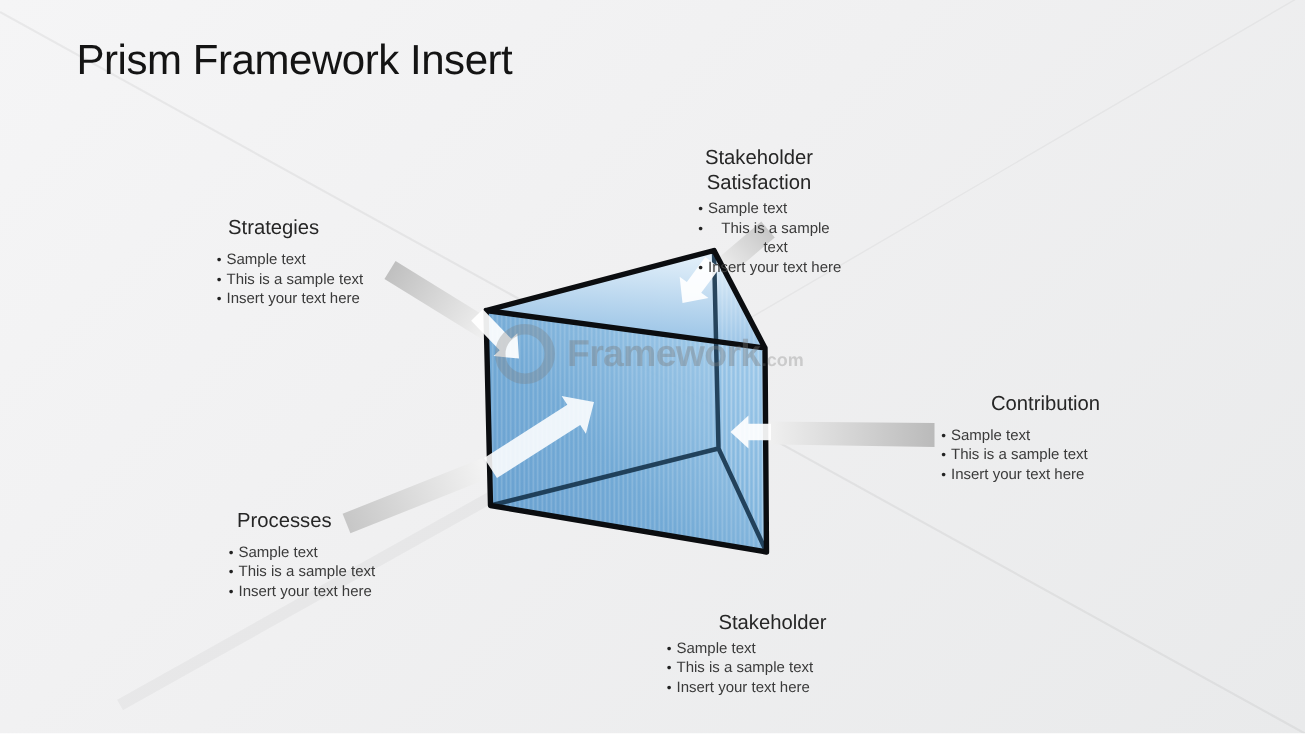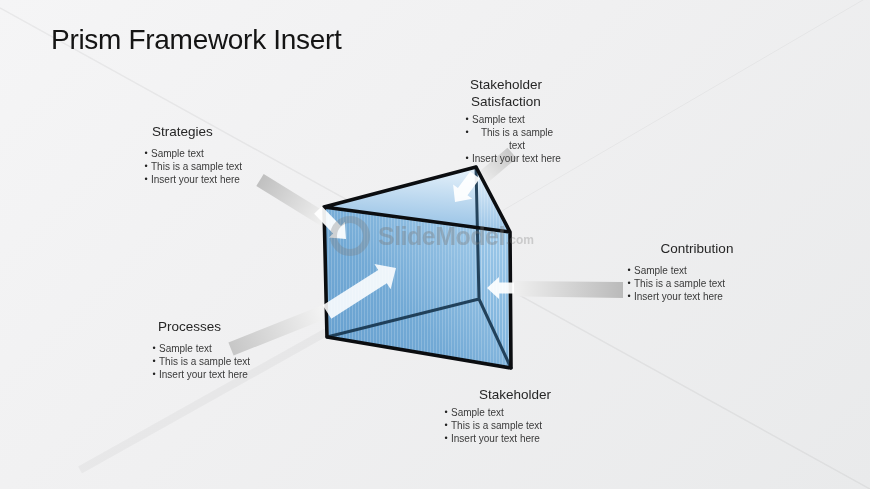--- a/index.html
+++ b/index.html
@@ -20,21 +20,21 @@
     display:flex;align-items:center;pointer-events:none;
   }
   .wm-ring{
     width:26px;height:26px;border:7px solid rgba(125,125,125,.32);
     border-radius:50%;display:inline-block;margin-right:8px;
   }
   .wm-text{font-size:25px;font-weight:bold;color:rgba(120,120,120,.38);letter-spacing:-0.5px;}
   .wm-suffix{font-size:12px;font-weight:bold;color:rgba(120,120,120,.30);margin-left:1px;position:relative;top:4px;}
   
   .callout{position:absolute;z-index:4;}
-  .callout .titles{font-size:13.5px;color:#262626;line-height:17px;margin-bottom:3px;}
+  .callout .titles{font-size:13.5px;color:#262626;line-height:17px;margin-bottom:3px;margin-top:20px;}
   .callout.single .titles{margin-bottom:7px;}
   .callout ul{list-style:none;margin:0;padding:0;}
   .callout li{
     display:flex;align-items:flex-start;font-size:10px;color:#3a3a3a;
     line-height:13px;
     text-align:center;
   }
   .callout li .dot{flex:0 0 auto;width:10px;color:#222;font-size:9px;line-height:13px;}
   .callout li .dot::before{content:"\2022";}
   .t-center .titles{text-align:center;}
@@ -116,21 +116,21 @@
     <path d="M324,207 L476,167 L510,232 L511,368 L327,337 Z M324,207 L510,232" stroke="#0b0d10" stroke-width="3.6" fill="none" stroke-linejoin="round" stroke-linecap="round"></path>
 
     <polygon points="314.1,213.8 321.9,206.2 340.9,225.9 344.9,222.1 346,239 329.1,237.4 333.1,233.5" fill="#ffffff" fill-opacity="0.92"></polygon>
     <polygon points="470.2,171.4 479.8,178.6 467.5,195.2 472.3,198.7 455,202 453.1,184.5 457.9,188" fill="#ffffff" fill-opacity="0.92"></polygon>
     <polygon points="514,282.5 499,282.5 499,277 487,288 499,299 499,293.5 514,293.5" fill="#ffffff" fill-opacity="0.92"></polygon>
     <polygon points="331.3,318.7 322.7,305.3 378.2,269.9 374.4,264 396,268 390.6,289.2 386.8,283.3" fill="#ffffff" fill-opacity="0.88"></polygon>
   </svg>
 
   <div class="watermark">
     <span class="wm-ring"></span>
-    <span class="wm-text">SlideModel</span>
+    <span class="wm-text">Framework</span>
     <span class="wm-suffix">.com</span>
   </div>
 
   <div class="callout single" id="co-strategies">
     <div class="titles">
       <div>Strategies</div>
     </div>
     <ul>
       <li>
           <span class="dot"></span>

